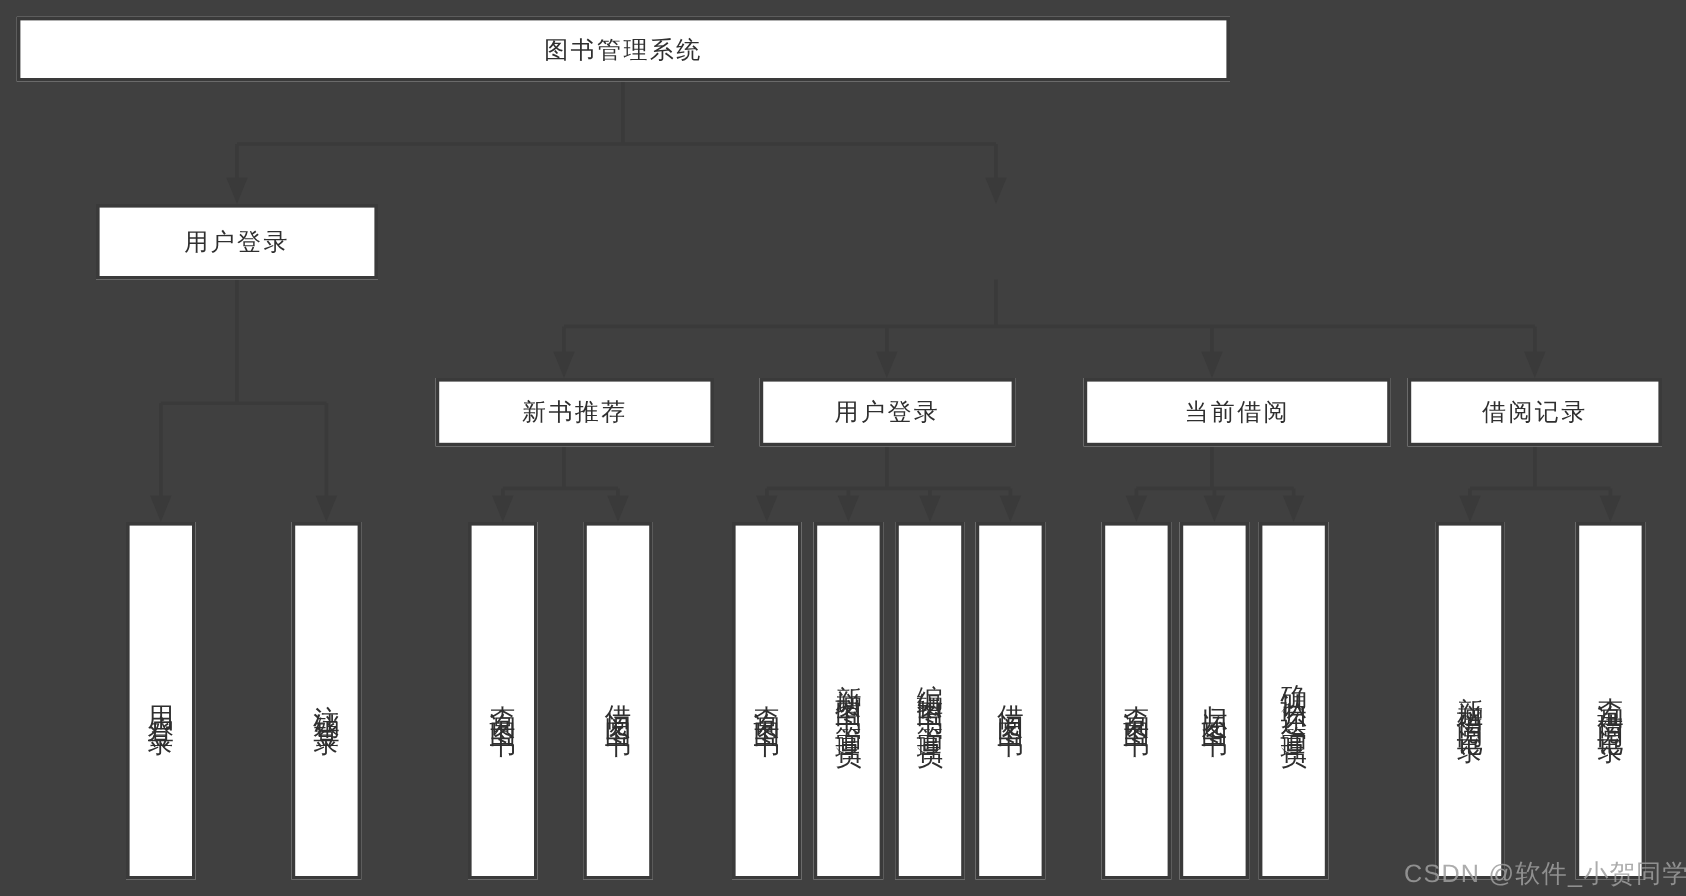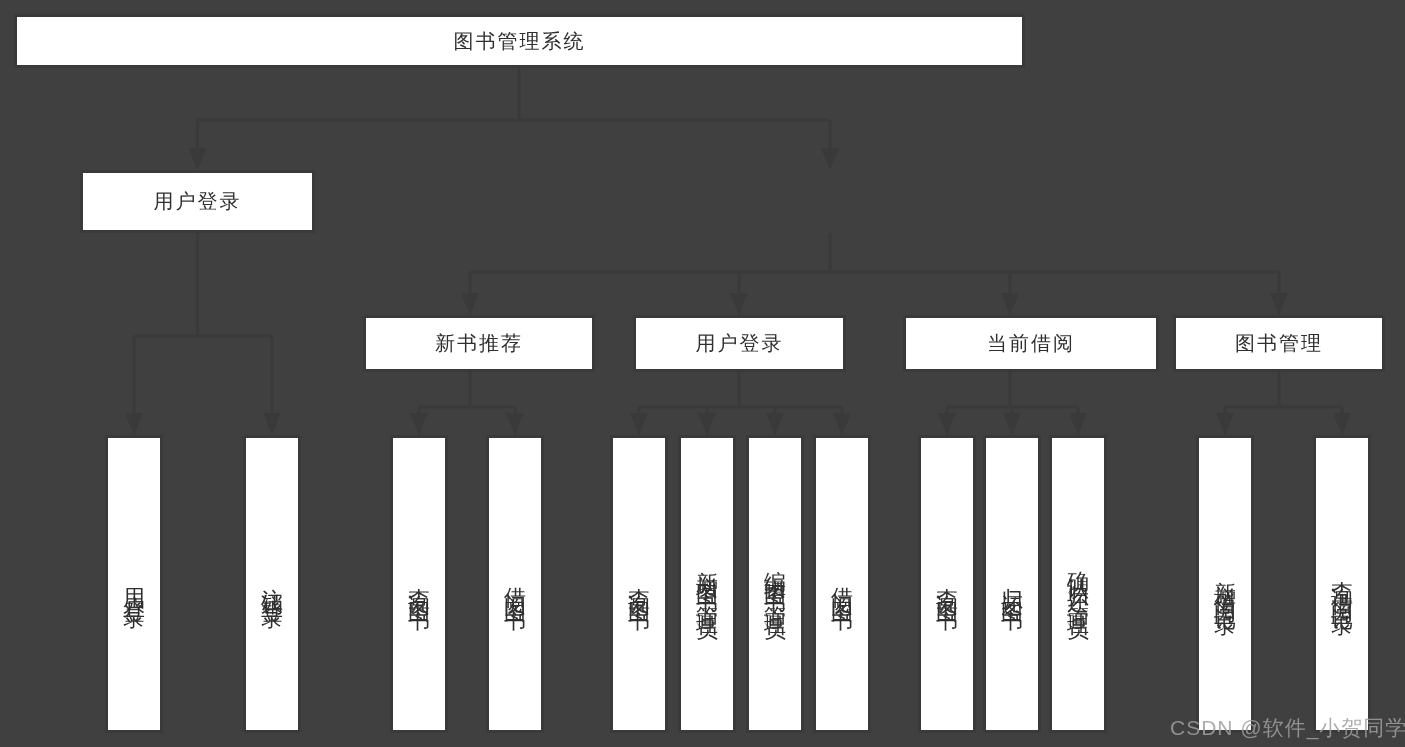--- a/index.html
+++ b/index.html
@@ -71,21 +71,21 @@
   <div class="node box-h" style="left:363px;top:315px;width:232px;height:57px;">
     <span class="lbl">新书推荐</span>
   </div>
   <div class="node box-h" style="left:633px;top:315px;width:213px;height:57px;">
     <span class="lbl">用户登录</span>
   </div>
   <div class="node box-h" style="left:903px;top:315px;width:256px;height:57px;">
     <span class="lbl">当前借阅</span>
   </div>
   <div class="node box-h" style="left:1173px;top:315px;width:212px;height:57px;">
-    <span class="lbl">图书管理</span>
+    <span class="lbl">借阅记录</span>
   </div>
 
   <div class="node box-v" style="left:105px;top:435px;width:58px;height:298px;">
     <span class="lbl">用户登录</span>
   </div>
   <div class="node box-v" style="left:243px;top:435px;width:58px;height:298px;">
     <span class="lbl">注销登录</span>
   </div>
   <div class="node box-v" style="left:390px;top:435px;width:58px;height:298px;">
     <span class="lbl">查询图书</span>

